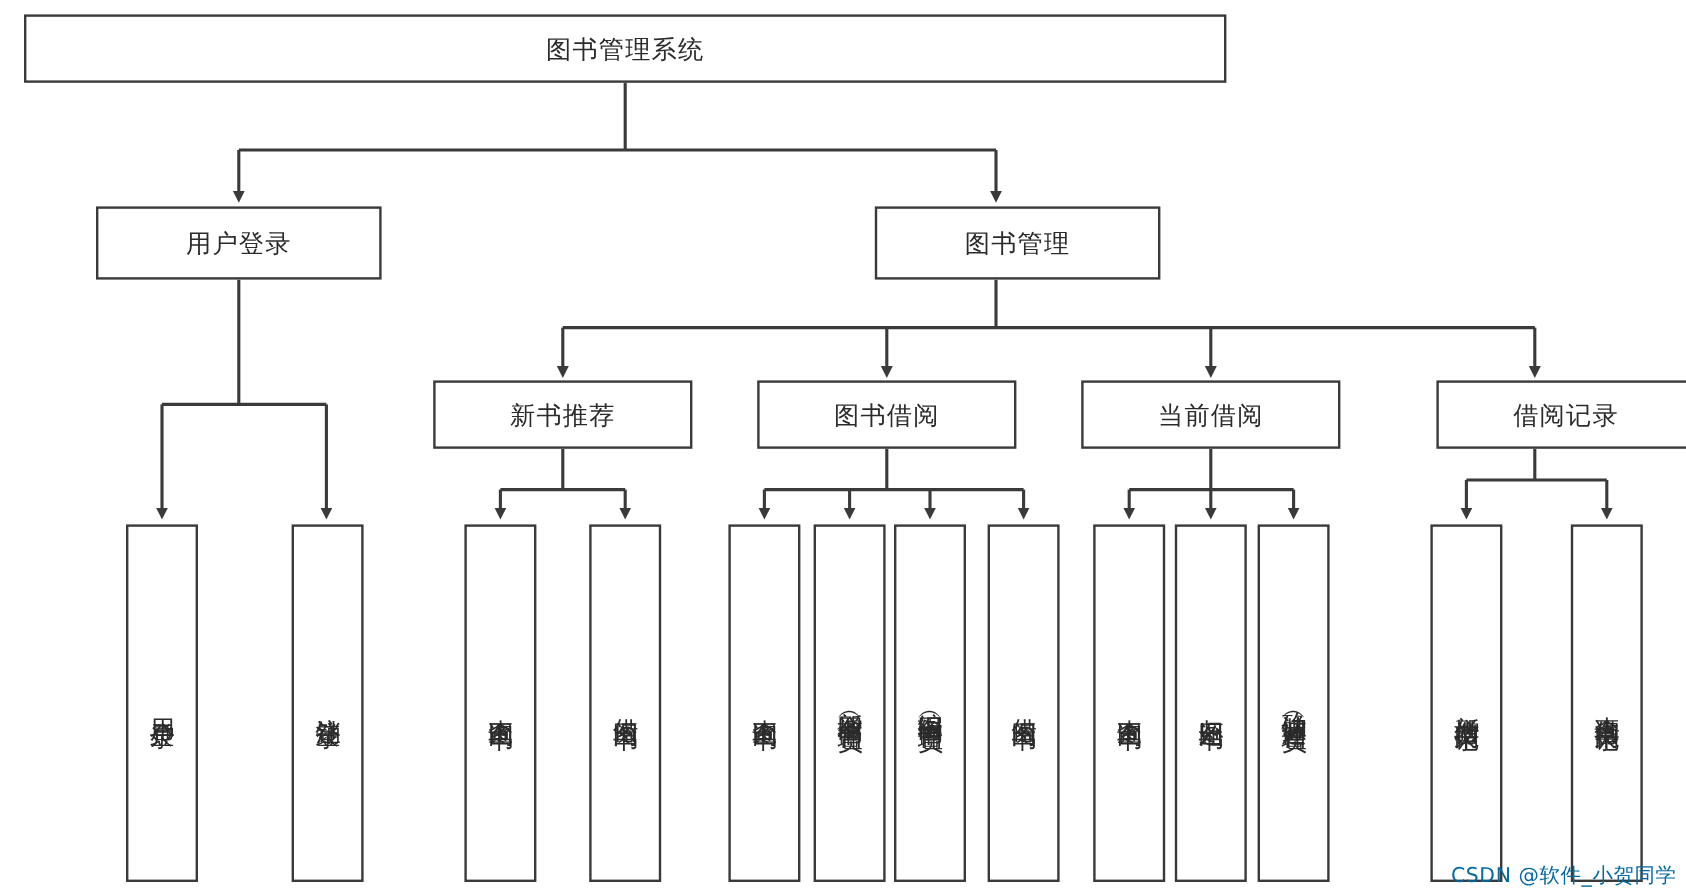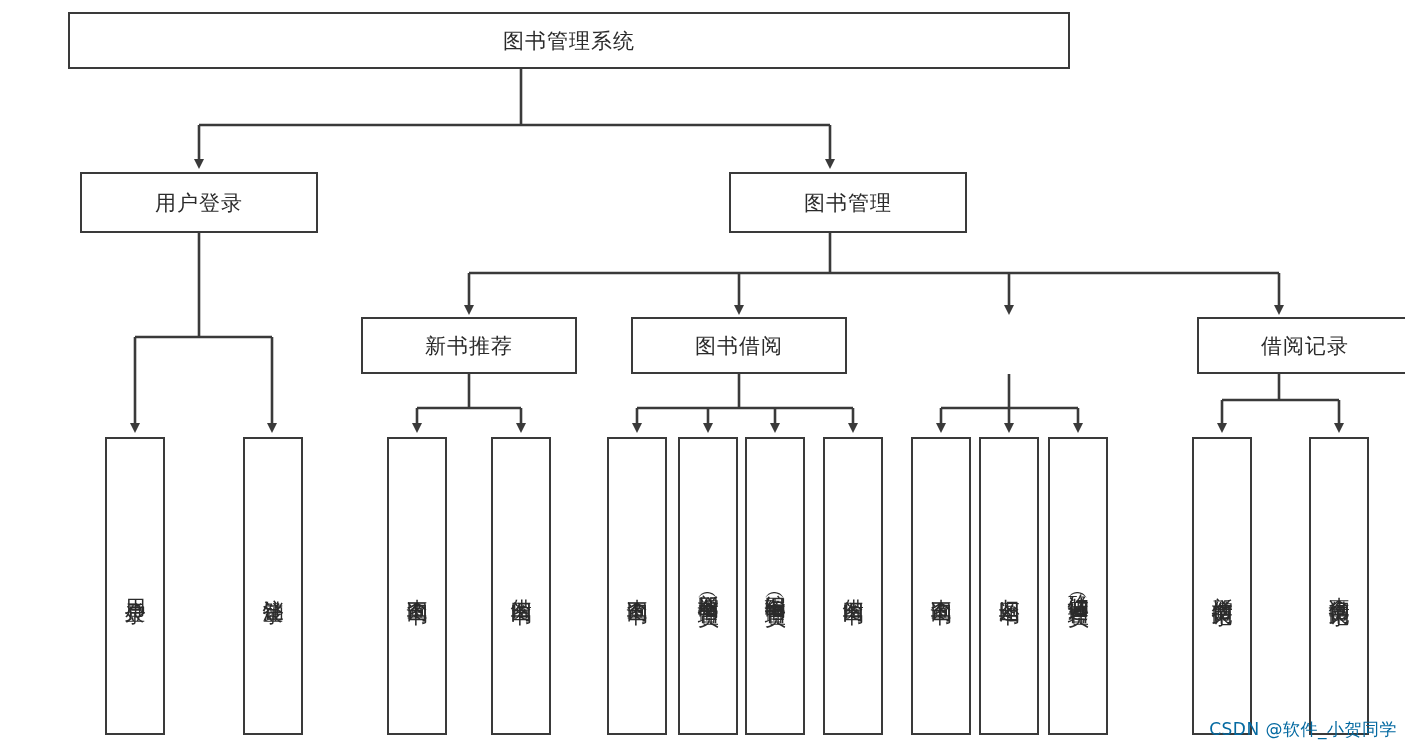--- a/index.html
+++ b/index.html
@@ -112,36 +112,39 @@
       <path d="M1009,408 L1009,424" marker-end="url(#arrow)"></path>
       <path d="M1078,408 L1078,424" marker-end="url(#arrow)"></path>
 
       <path d="M1279,374 L1279,400"></path>
       <path d="M1222,400 L1339,400"></path>
       <path d="M1222,400 L1222,424" marker-end="url(#arrow)"></path>
       <path d="M1339,400 L1339,424" marker-end="url(#arrow)"></path>
     </g>
   </svg>
 
-  <div class="node horiz" style="left:20px; top:12px; width:1002px; height:57px;margin-left:48px;">
+  <div class="node horiz" style="left:20px; top:12px; width:1002px; height:57px;">
     <span>图书管理系统</span>
   </div>
 
   <div class="node horiz" style="left:80px; top:172px; width:238px; height:61px;">
     <span>用户登录</span>
   </div>
   <div class="node horiz" style="left:711px; top:172px; width:238px; height:61px;margin-left:18px;">
     <span>图书管理</span>
   </div>
 
   <div class="node horiz" style="left:361px; top:317px; width:216px; height:57px;">
     <span>新书推荐</span>
   </div>
   <div class="node horiz" style="left:631px; top:317px; width:216px; height:57px;">
     <span>图书借阅</span>
+  </div>
+  <div class="node horiz" style="left:901px; top:317px; width:216px; height:57px;">
+    <span>当前借阅</span>
   </div>
   <div class="node horiz" style="left:1197px; top:317px; width:216px; height:57px;">
     <span>借阅记录</span>
   </div>
 
   <div class="node vert" style="left:105px; top:437px; width:60px; height:298px;">
     <span class="vtext">用户登录</span>
   </div>
   <div class="node vert" style="left:243px; top:437px; width:60px; height:298px;">
     <span class="vtext">注销登录</span>

